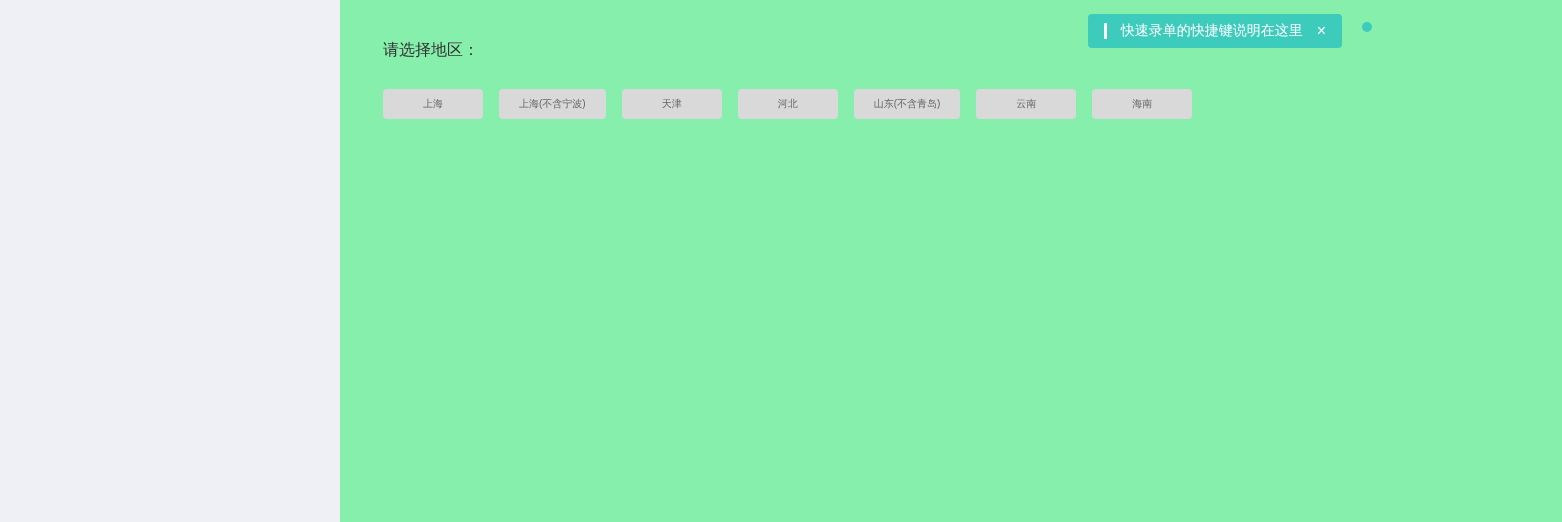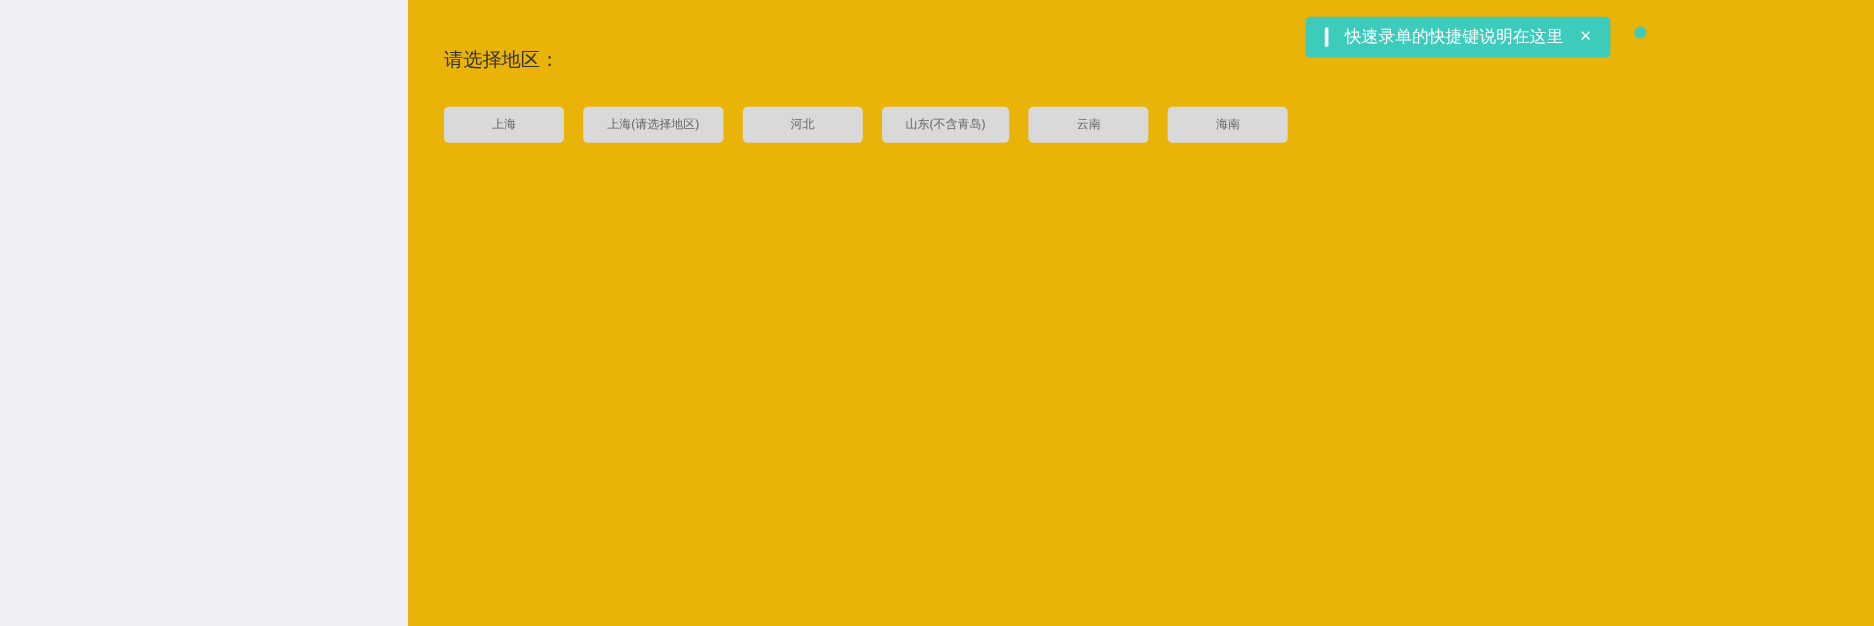--- a/index.html
+++ b/index.html
@@ -25,22 +25,22 @@
       height: 522px;
       background: #eef0f5;
     }
 
     .main-content {
       position: absolute;
       left: 340px;
       top: 0;
       right: 0;
       bottom: 0;
-      background: #eab308;
-      padding: 40px 30px;
+      background: #86efac;
+      padding: 40px 43px;
     }
 
     .page-title {
       font-size: 16px;
       color: #333333;
       margin-bottom: 28px;
       font-weight: normal;
     }
 
     .region-grid {
@@ -109,21 +109,22 @@
 <body>
 
 <div class="sidebar"></div>
 
 <div class="main-content">
   <div class="page-title">请选择地区：</div>
 
   <div class="region-grid">
 
   <button class="region-btn">上海</button>
-      <button class="region-btn">上海(请选择地区)</button>
+      <button class="region-btn">上海(不含宁波)</button>
+      <button class="region-btn">天津</button>
       <button class="region-btn">河北</button>
       <button class="region-btn">山东(不含青岛)</button>
       <button class="region-btn">云南</button>
       <button class="region-btn">海南</button>
     </div>
 </div>
 
 <div class="tooltip-banner">
   <span>快速录单的快捷键说明在这里</span>
   <span class="tooltip-close">×</span>

